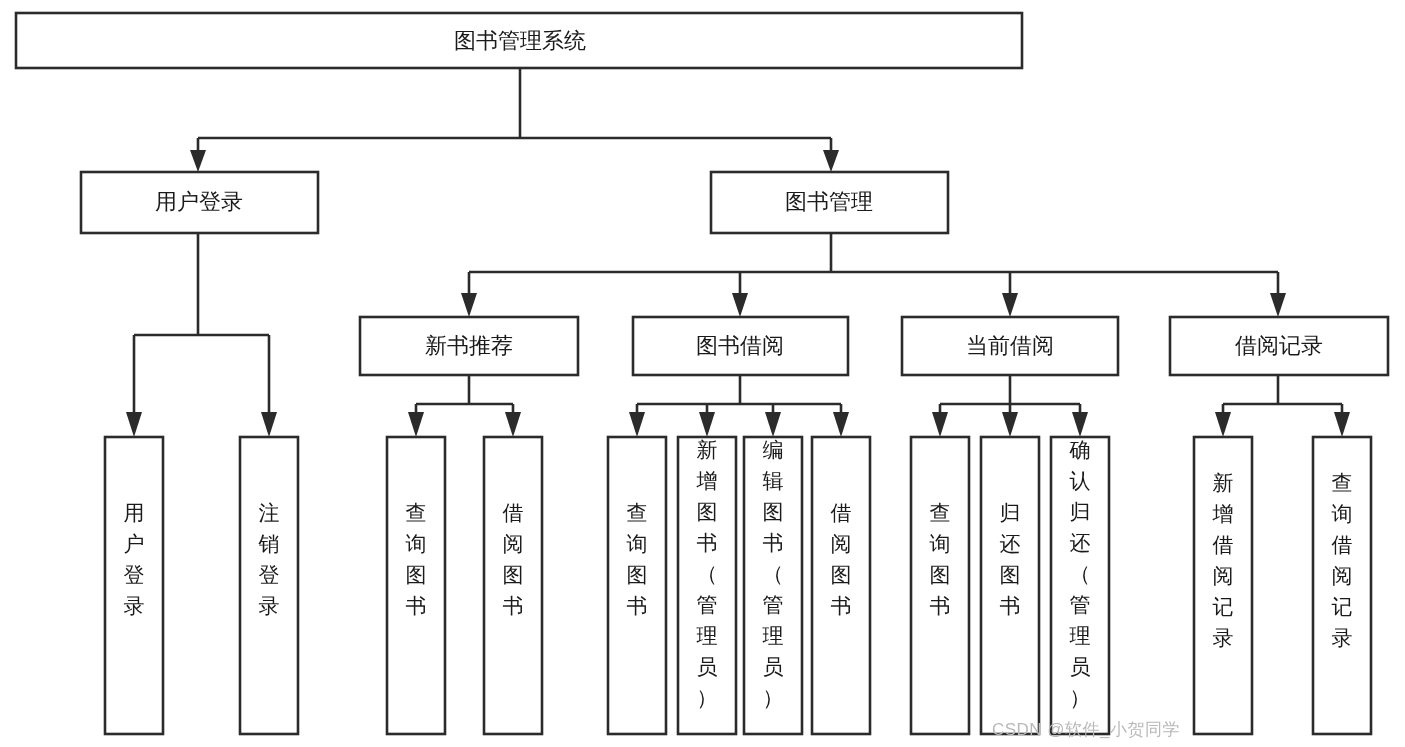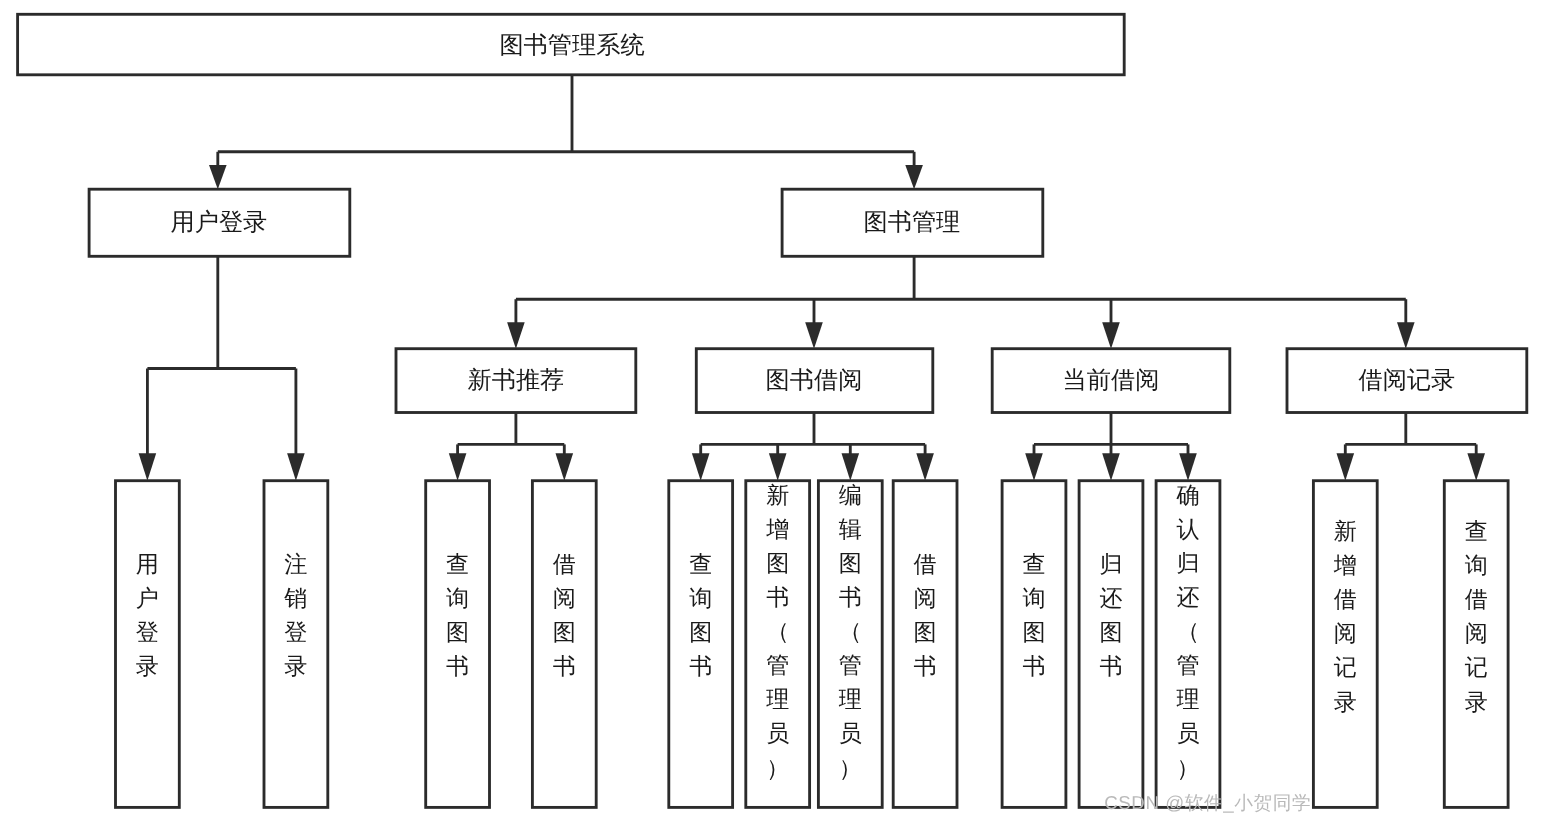--- a/index.html
+++ b/index.html
@@ -50,21 +50,21 @@
     dominant-baseline: middle;
   }
   .vlabel {
     font-family: "Liberation Sans", "DejaVu Sans", sans-serif;
     font-size: 21px;
     fill: #1a1a1a;
     text-anchor: middle;
   }
   .watermark {
     position: absolute;
-    right: 14px;
+    right: 26px;
     bottom: 6px;
     font-family: "Liberation Sans", "DejaVu Sans", sans-serif;
     font-size: 17px;
     color: #b9b9b9;
     letter-spacing: 0.5px;
     white-space: nowrap;
     user-select: none;
   }
 </style>
 </head>

